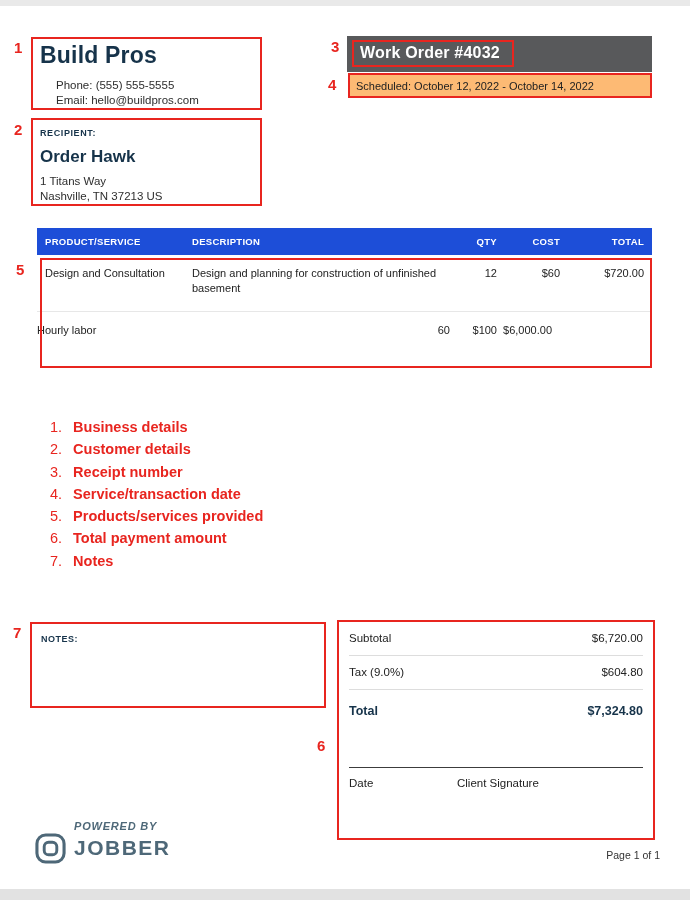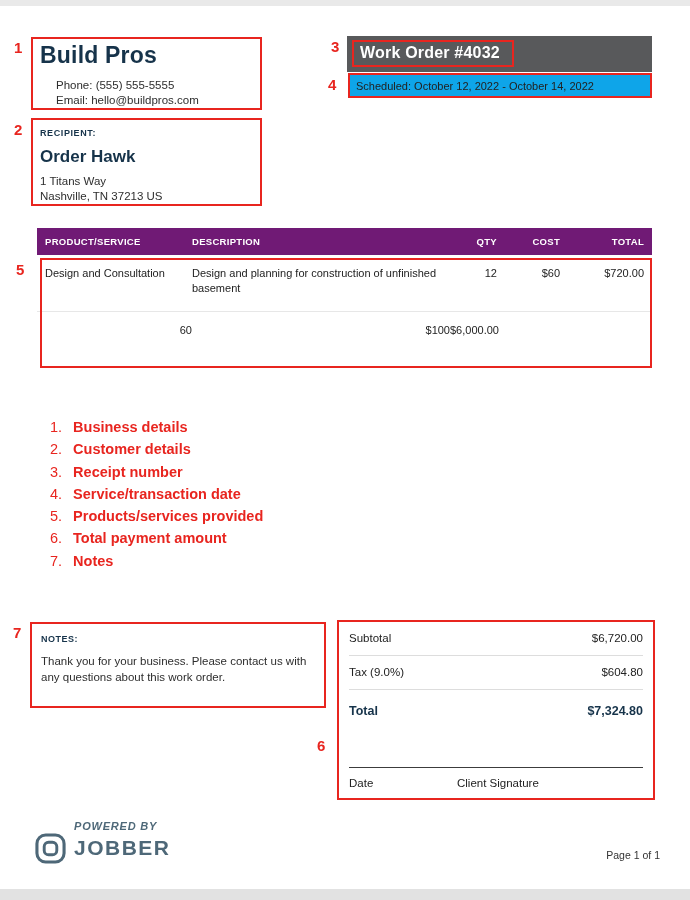--- a/index.html
+++ b/index.html
@@ -27,48 +27,48 @@
   
   .recip { position:absolute; left:40px; top:128px; }
   .recip-head { font-size:9px; font-weight:700; color:#16334a; letter-spacing:.6px; }
   .recip-name { font-size:17px; font-weight:700; color:#16334a; margin-top:9px; }
   .recip-addr { font-size:11.5px; line-height:15px; margin-top:7px; }
 
   
   .wo-bar { position:absolute; left:347px; top:36px; width:305px; height:36px; background:#58595b; }
   .wo-title-wrap { position:absolute; left:5px; top:4px; border:2px solid #e8251f; padding:2px 12px 3px 6px; }
   .wo-title { color:#ffffff; font-size:16px; font-weight:700; letter-spacing:.2px; }
-  .sched-bar { position:absolute; left:348px; top:73px; width:304px; height:25px; background:#0ea5e9; border:2px solid #e8251f; display:flex; align-items:center; }
+  .sched-bar { position:absolute; left:348px; top:73px; width:304px; height:25px; background:#fdba74; border:2px solid #e8251f; display:flex; align-items:center; }
   .sched-text { font-size:11px; color:#222; padding-left:6px; }
 
   
   .tbl { position:absolute; left:37px; top:228px; width:615px; }
   .tbl-row { display:grid; grid-template-columns:155px 258px 47px 63px 92px; }
-  .tbl-head { background:#701a75; height:27px; align-items:center; }
+  .tbl-head { background:#1d4ed8; height:27px; align-items:center; }
   .th { color:#fff; font-size:9.5px; font-weight:700; letter-spacing:.3px; }
   .td { font-size:11px; color:#222; line-height:15px; padding-top:11px; padding-bottom:12px; }
   .cell-pad-l { padding-left:8px; }
   .cell-pad-r { padding-right:8px; }
   .txt-right { text-align:right; }
   .body-row-1 { border-bottom:1px solid #e7e7e7; min-height:57px; }
   .body-row-2 { min-height:55px; }
 
   
   .legend { position:absolute; left:50px; top:416px; }
   .legend-item { font-size:14.5px; color:#e8251f; line-height:22.3px; display:flex; }
   .legend-num { font-weight:400; }
   .legend-text { font-weight:700; margin-left:11px; }
 
   
   .notes-box { left:30px; top:622px; width:296px; height:86px; }
   .notes-head { position:absolute; left:9px; top:10px; font-size:9px; font-weight:700; color:#16334a; letter-spacing:.5px; }
   .notes-body { position:absolute; left:9px; top:30px; width:278px; font-size:11.5px; line-height:15.5px; color:#2e2e2e; }
 
   
-  .totals-box { left:337px; top:620px; width:318px; height:180px; }
+  .totals-box { left:337px; top:620px; width:318px; height:220px; }
   .t-row { display:flex; justify-content:space-between; padding:10px 10px 11px 10px; font-size:11.5px; color:#222; }
   .t-rule { border-bottom:1px solid #ddd; margin:0 10px; }
   .t-total { font-size:12.5px; font-weight:700; color:#16334a; padding-top:14px; }
   .sig-line { position:absolute; left:10px; right:10px; top:145px; border-top:1.5px solid #3c3c3c; }
   .sig-row { position:absolute; left:10px; top:155px; width:296px; display:flex; font-size:11.5px; color:#222; }
   .sig-date { width:108px; }
 
   
   .jobber { position:absolute; left:35px; top:820px; height:46px; }
   .jobber-icon { position:absolute; left:0; top:13px; }
@@ -126,20 +126,21 @@
       <div class="th txt-right cell-pad-r">TOTAL</div>
     </div>
     <div class="tbl-row body-row-1">
       <div class="td cell-pad-l">Design and Consultation</div>
       <div class="td" style="padding-right:6px;">Design and planning for construction of unfinished basement</div>
       <div class="td txt-right">12</div>
       <div class="td txt-right">$60</div>
       <div class="td txt-right cell-pad-r">$720.00</div>
     </div>
     <div class="tbl-row body-row-2">
+      <div class="td" style="padding-right:6px;">Hourly labor</div>
       <div class="td txt-right">60</div>
       <div class="td txt-right">$100</div>
       <div class="td txt-right cell-pad-r">$6,000.00</div>
     </div>
   </div>
 
   <div class="num-label" style="left:16px; top:261px;">5</div>
   <div class="redbox" style="left:40px; top:258px; width:612px; height:110px;"></div>
 
   <div class="legend">
@@ -169,21 +170,20 @@
     </div>
     <div class="legend-item">
       <span class="legend-num">7.</span>
       <span class="legend-text">Notes</span>
     </div>
   </div>
 
   <div class="num-label" style="left:13px; top:624px;">7</div>
   <div class="redbox notes-box">
     <div class="notes-head">NOTES:</div>
-    <div class="notes-body">Thank you for your business. Please contact us with any questions about this work order.</div>
   </div>
 
   <div class="num-label" style="left:317px; top:737px;">6</div>
   <div class="redbox totals-box">
     <div class="t-row">
       <span>Subtotal</span>
       <span>$6,720.00</span>
     </div>
     <div class="t-rule"></div>
     <div class="t-row">

